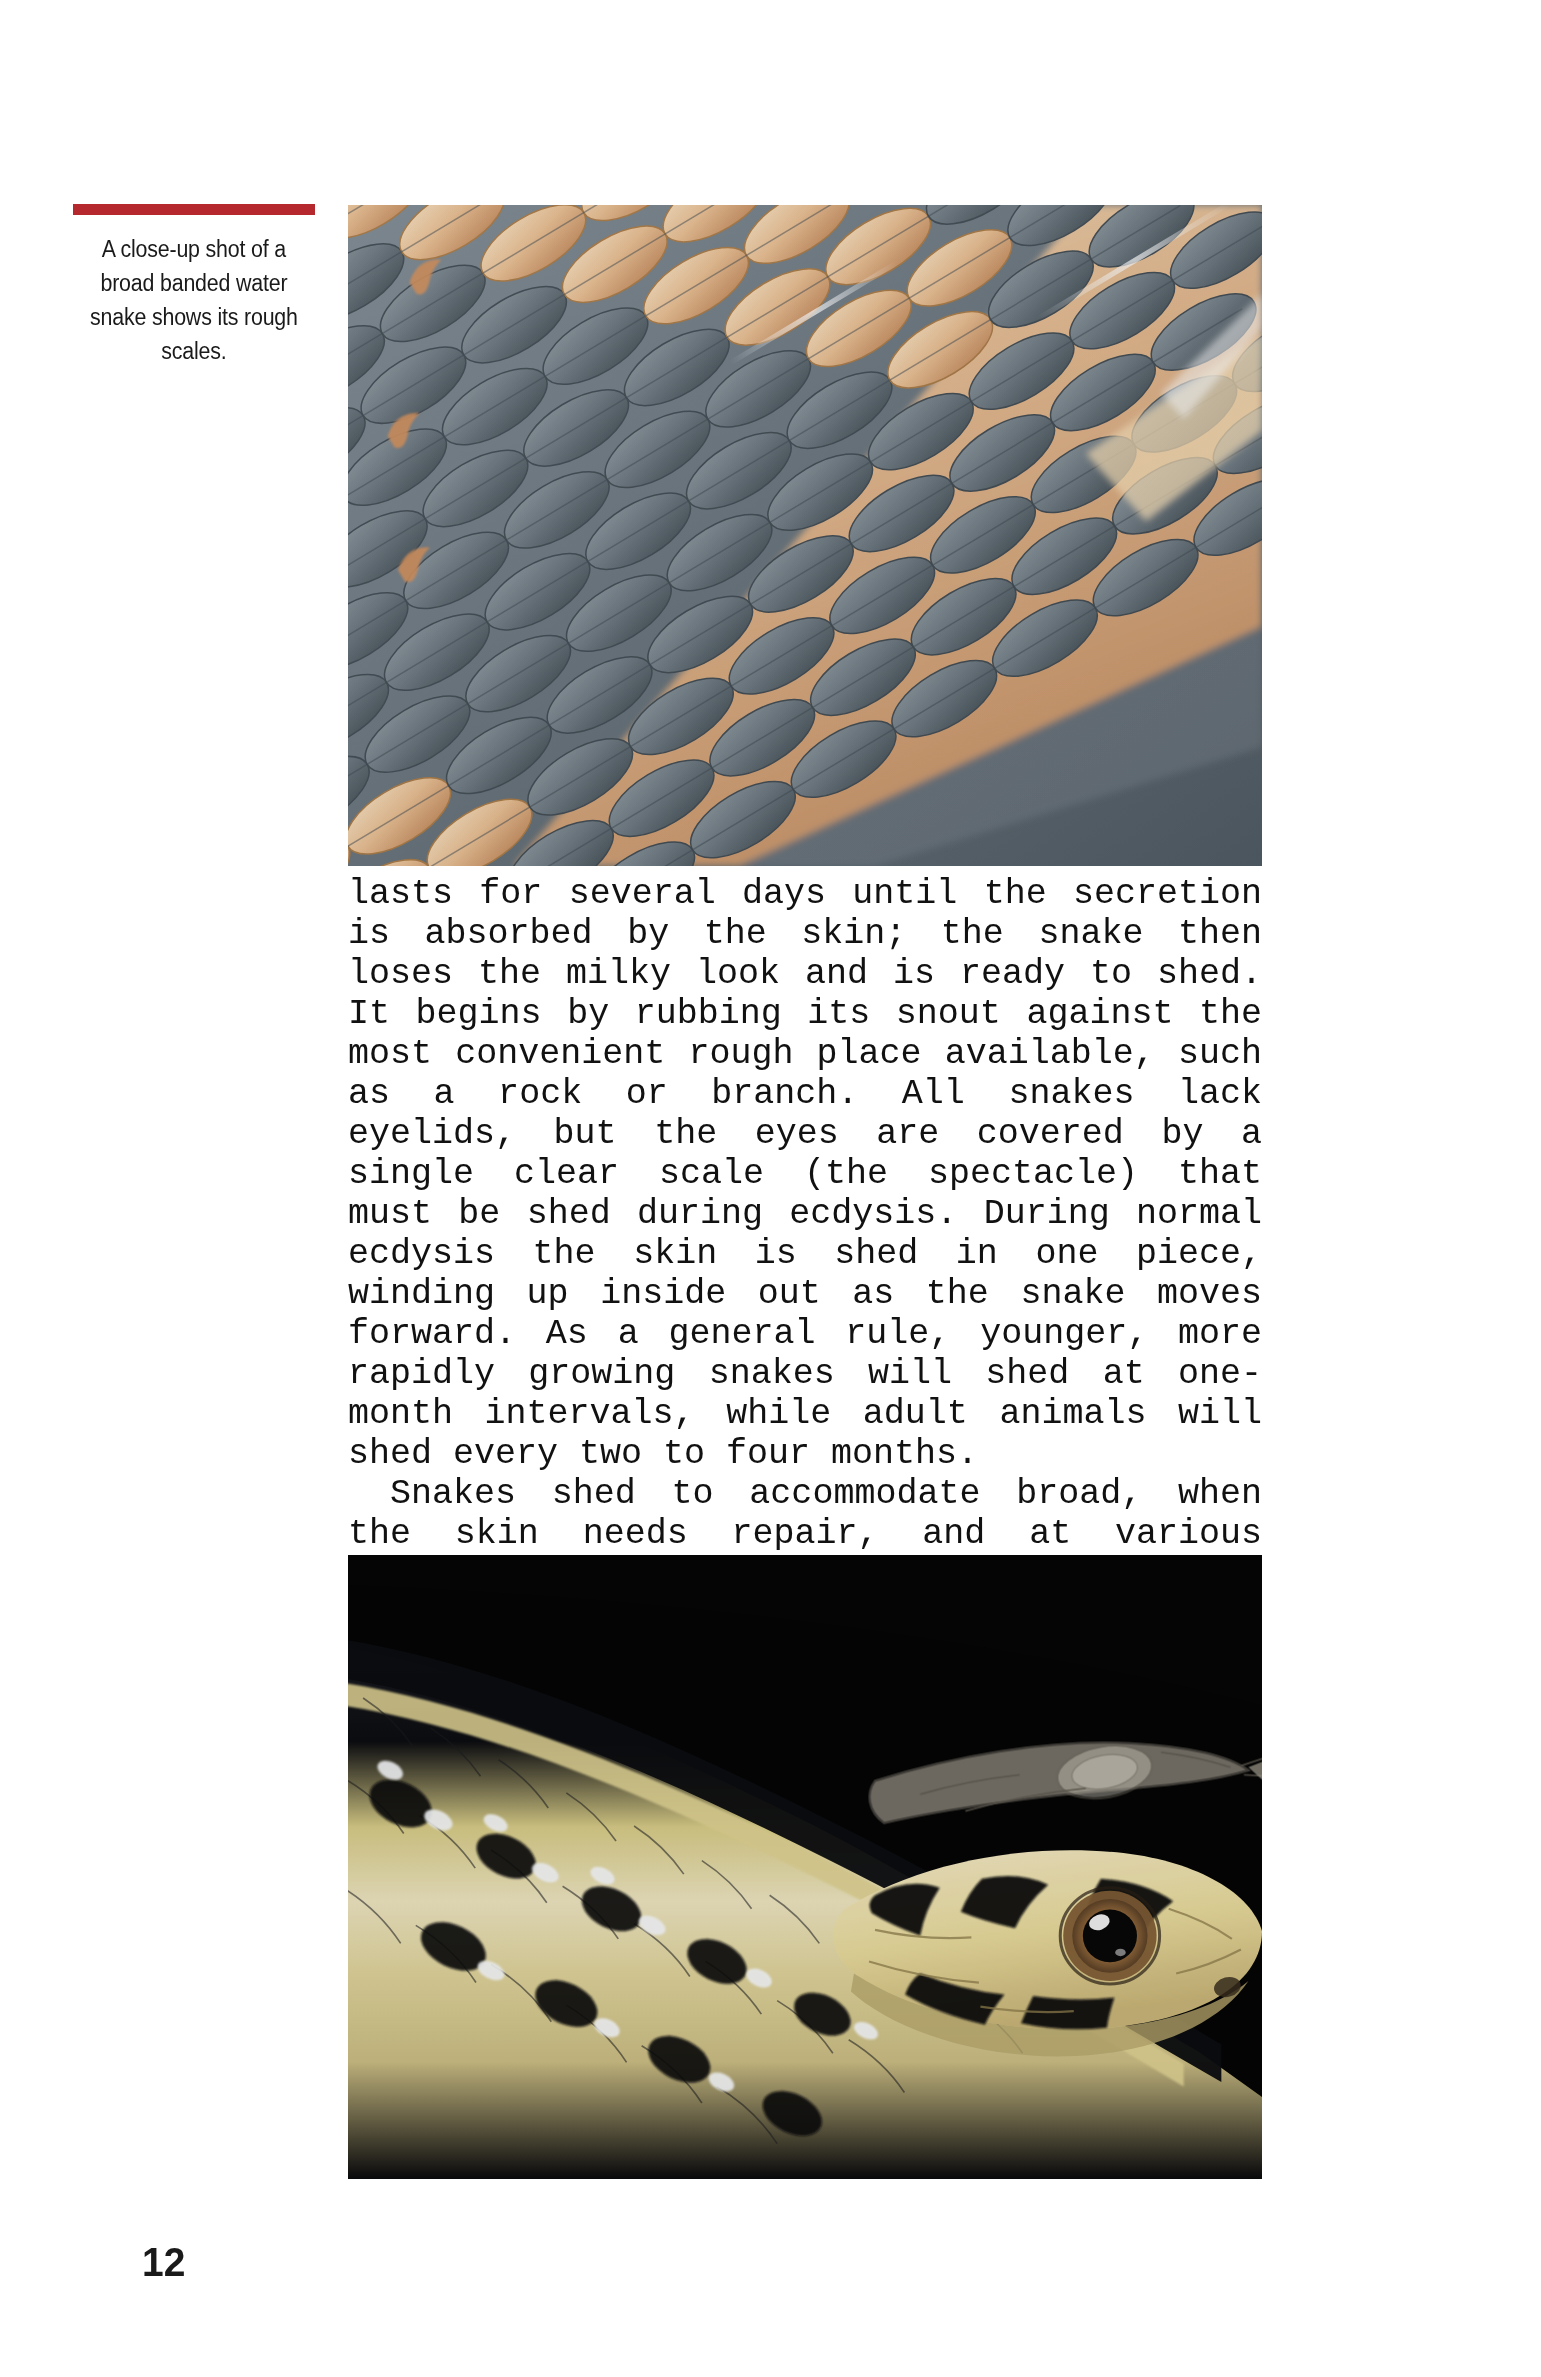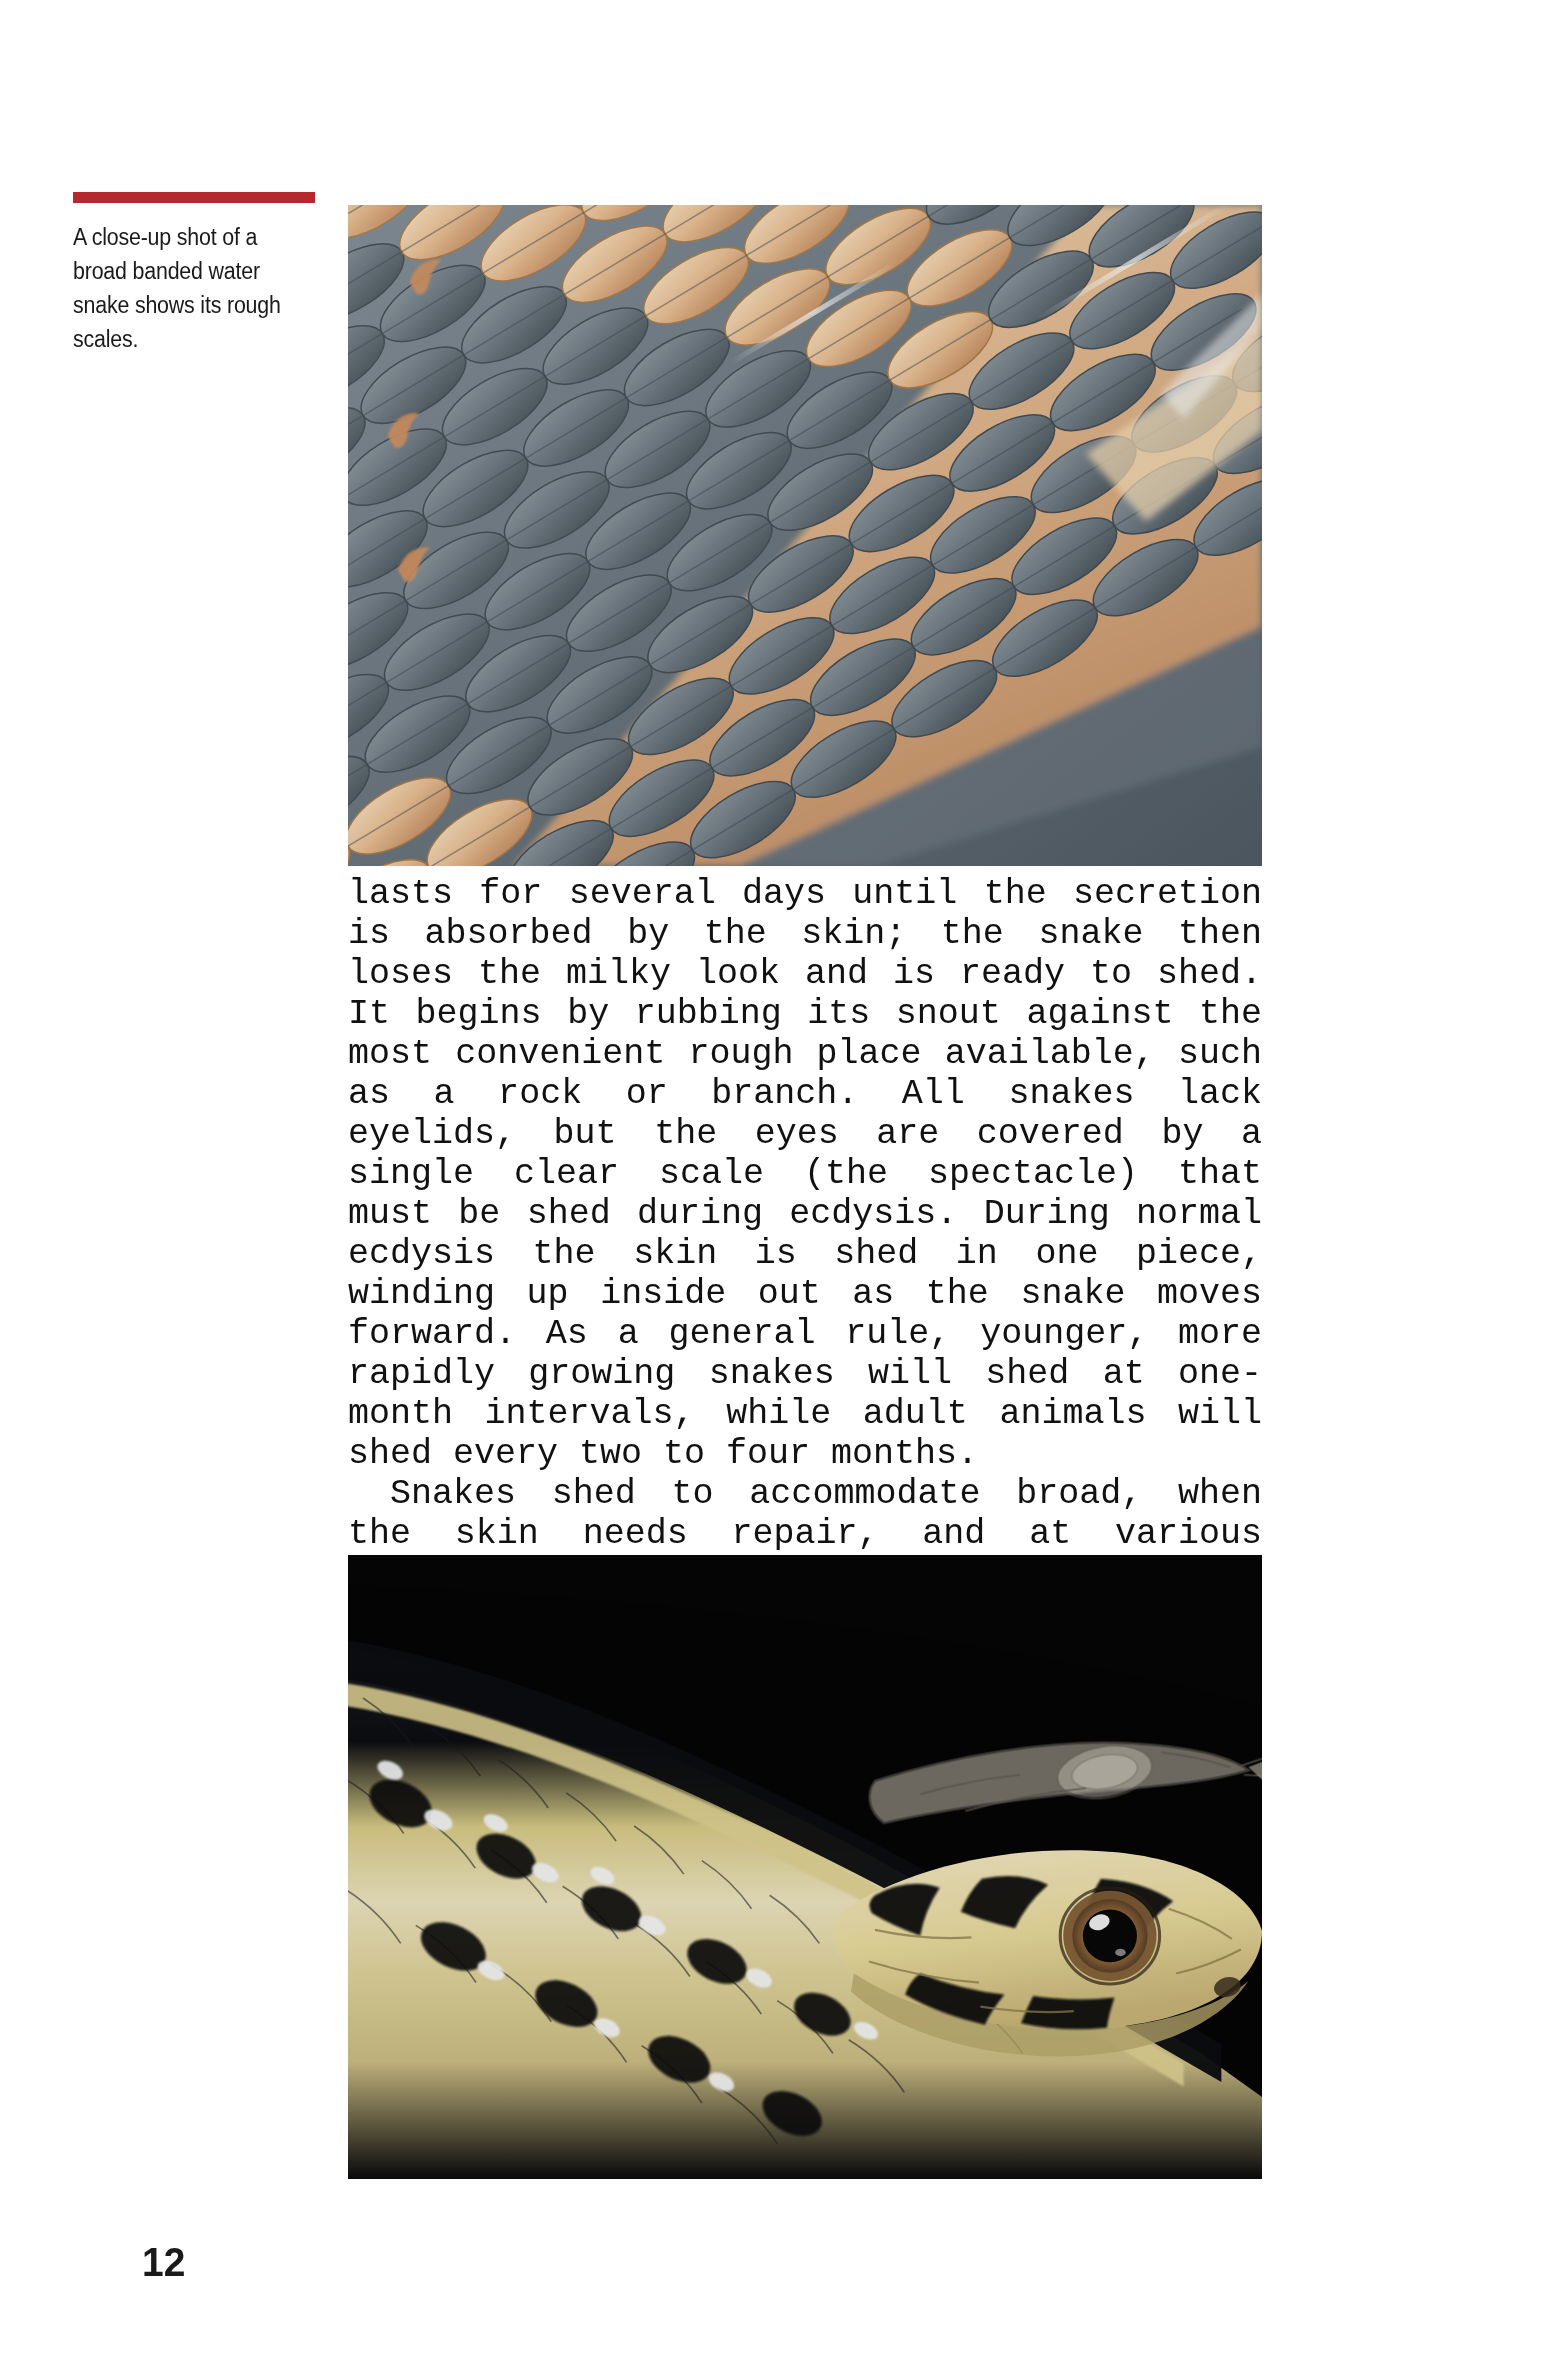--- a/index.html
+++ b/index.html
@@ -37,21 +37,21 @@
     font-size: 23px;
     line-height: 34px;
     color: #1a1a1a;
     letter-spacing: -0.2px;
     transform: scaleX(0.93);
     transform-origin: left top;
     width: 260px;
   }
   .caption-text i { font-style: italic; }
 
-  #caption-top { left: 73px; top: 192px; }
+  #caption-top { left: 73px; top: 204px; text-align: center; }
   #caption-bottom { left: 73px; top: 1552px; }
 
   
   .figure {
     position: absolute;
     left: 348px;
     width: 914px;
     overflow: hidden;
     background: #111;
   }

